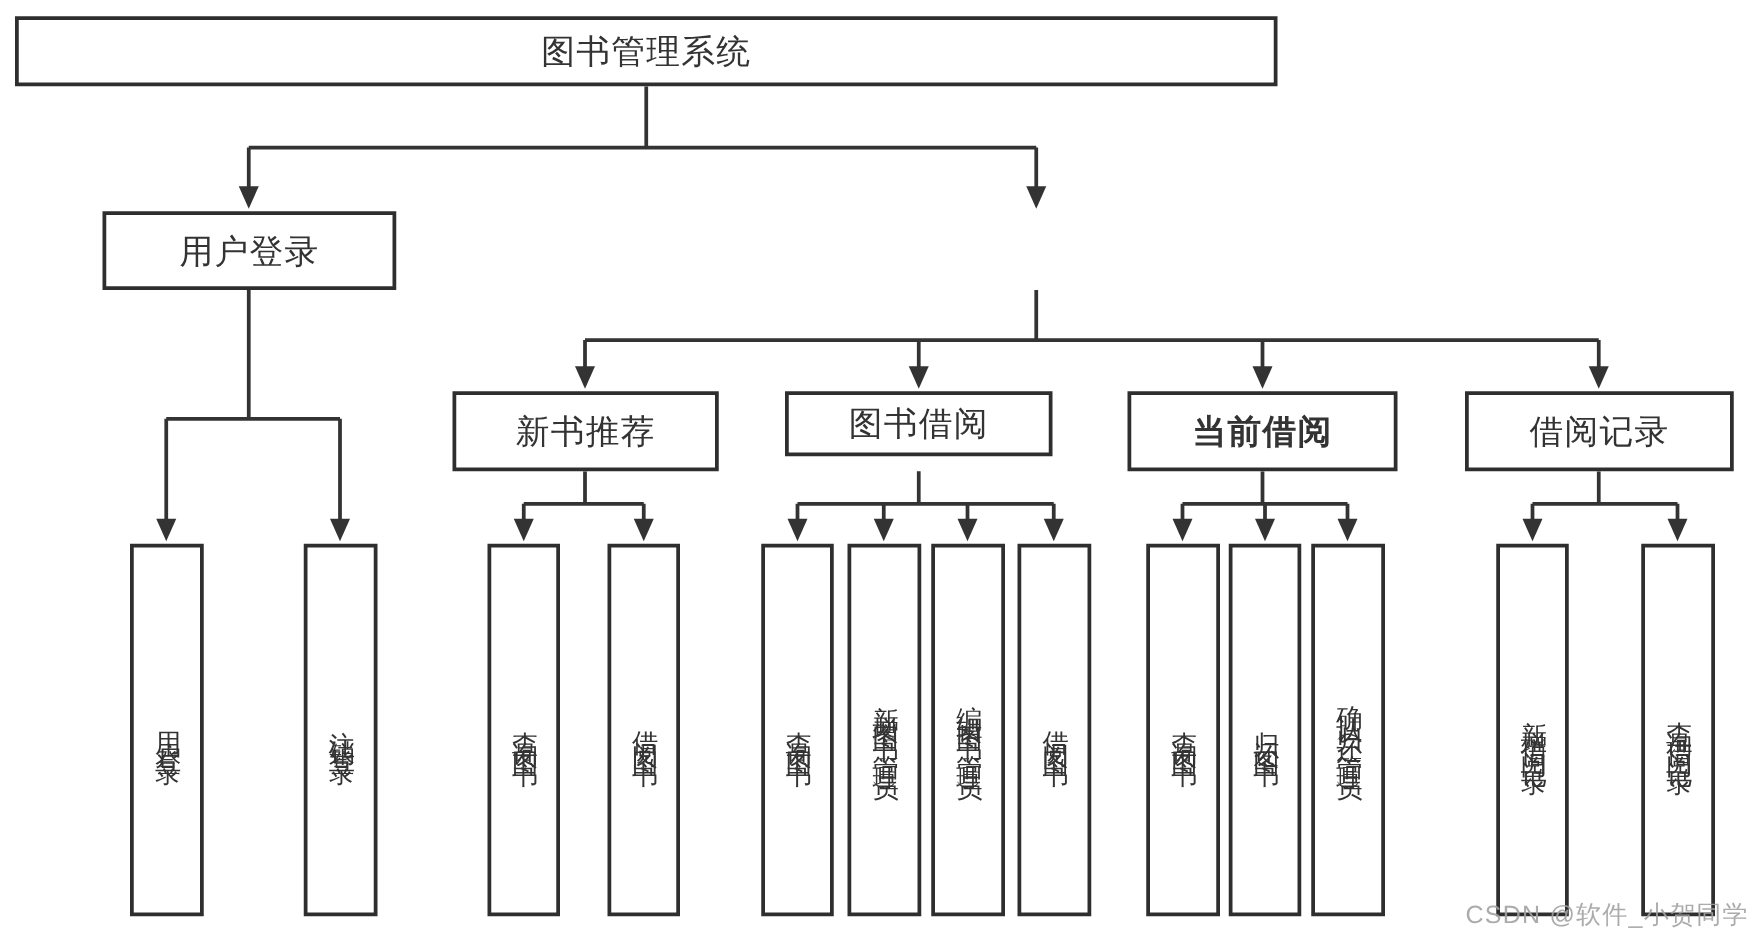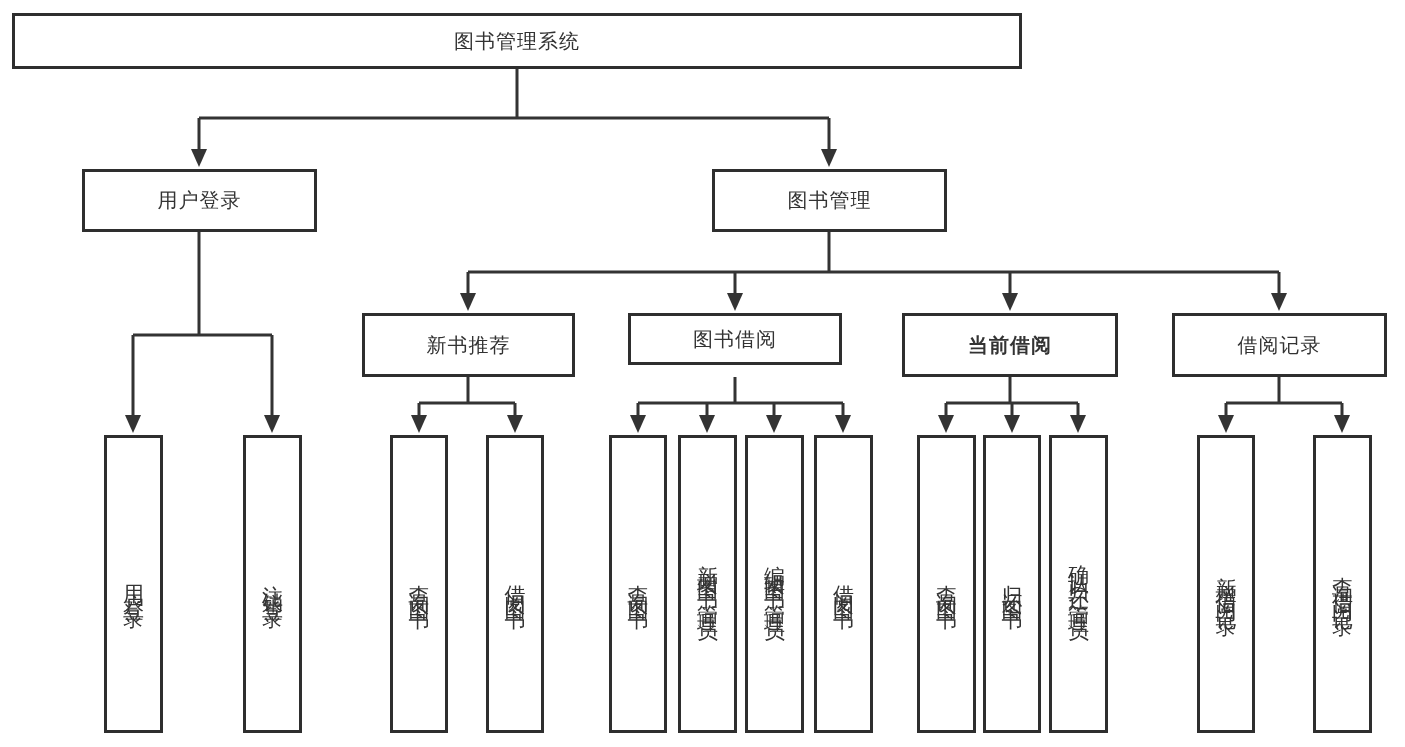--- a/index.html
+++ b/index.html
@@ -26,21 +26,21 @@
     box-sizing: border-box;
     background: #ffffff;
     border: 3px solid #2e2e2e;
     display: flex;
     align-items: center;
     justify-content: center;
     z-index: 1;
     color: #333333;
   }
   .hbox .label {
-    font-size: 20px;
+    font-size: 27px;
     letter-spacing: 1px;
     white-space: nowrap;
     color: #333333;
   }
   .vbox .label {
     writing-mode: vertical-rl;
     text-orientation: mixed;
     font-size: 21px;
     letter-spacing: 8px;
     white-space: nowrap;
@@ -95,23 +95,20 @@
     </g>
   </svg>
 
   <div class="node hbox" style="left:12px; top:13px; width:1010px; height:56px;">
     <span class="label">图书管理系统</span>
   </div>
 
   <div class="node hbox" style="left:82px; top:169px; width:235px; height:63px;">
     <span class="label">用户登录</span>
   </div>
-  <div class="node hbox" style="left:712px; top:169px; width:235px; height:63px;">
-    <span class="label">图书管理</span>
-  </div>
 
   <div class="node hbox" style="left:362px; top:313px; width:213px; height:64px;">
     <span class="label">新书推荐</span>
   </div>
   <div class="node hbox" style="left:628px; top:313px; width:214px; height:52px;">
     <span class="label">图书借阅</span>
   </div>
   <div class="node hbox" style="left:902px; top:313px; width:216px; height:64px;font-weight:bold;">
     <span class="label">当前借阅</span>
   </div>
@@ -156,13 +153,14 @@
     <span class="label">确认归还（管理员）</span>
   </div>
 
   <div class="node vbox" style="left:1197px; top:435px; width:58px; height:298px;">
     <span class="label">新增借阅记录</span>
   </div>
   <div class="node vbox" style="left:1313px; top:435px; width:59px; height:298px;">
     <span class="label">查询借阅记录</span>
   </div>
 
+  <div id="watermark">CSDN @软件_小贺同学</div>
 </div>
 
 </body></html>

